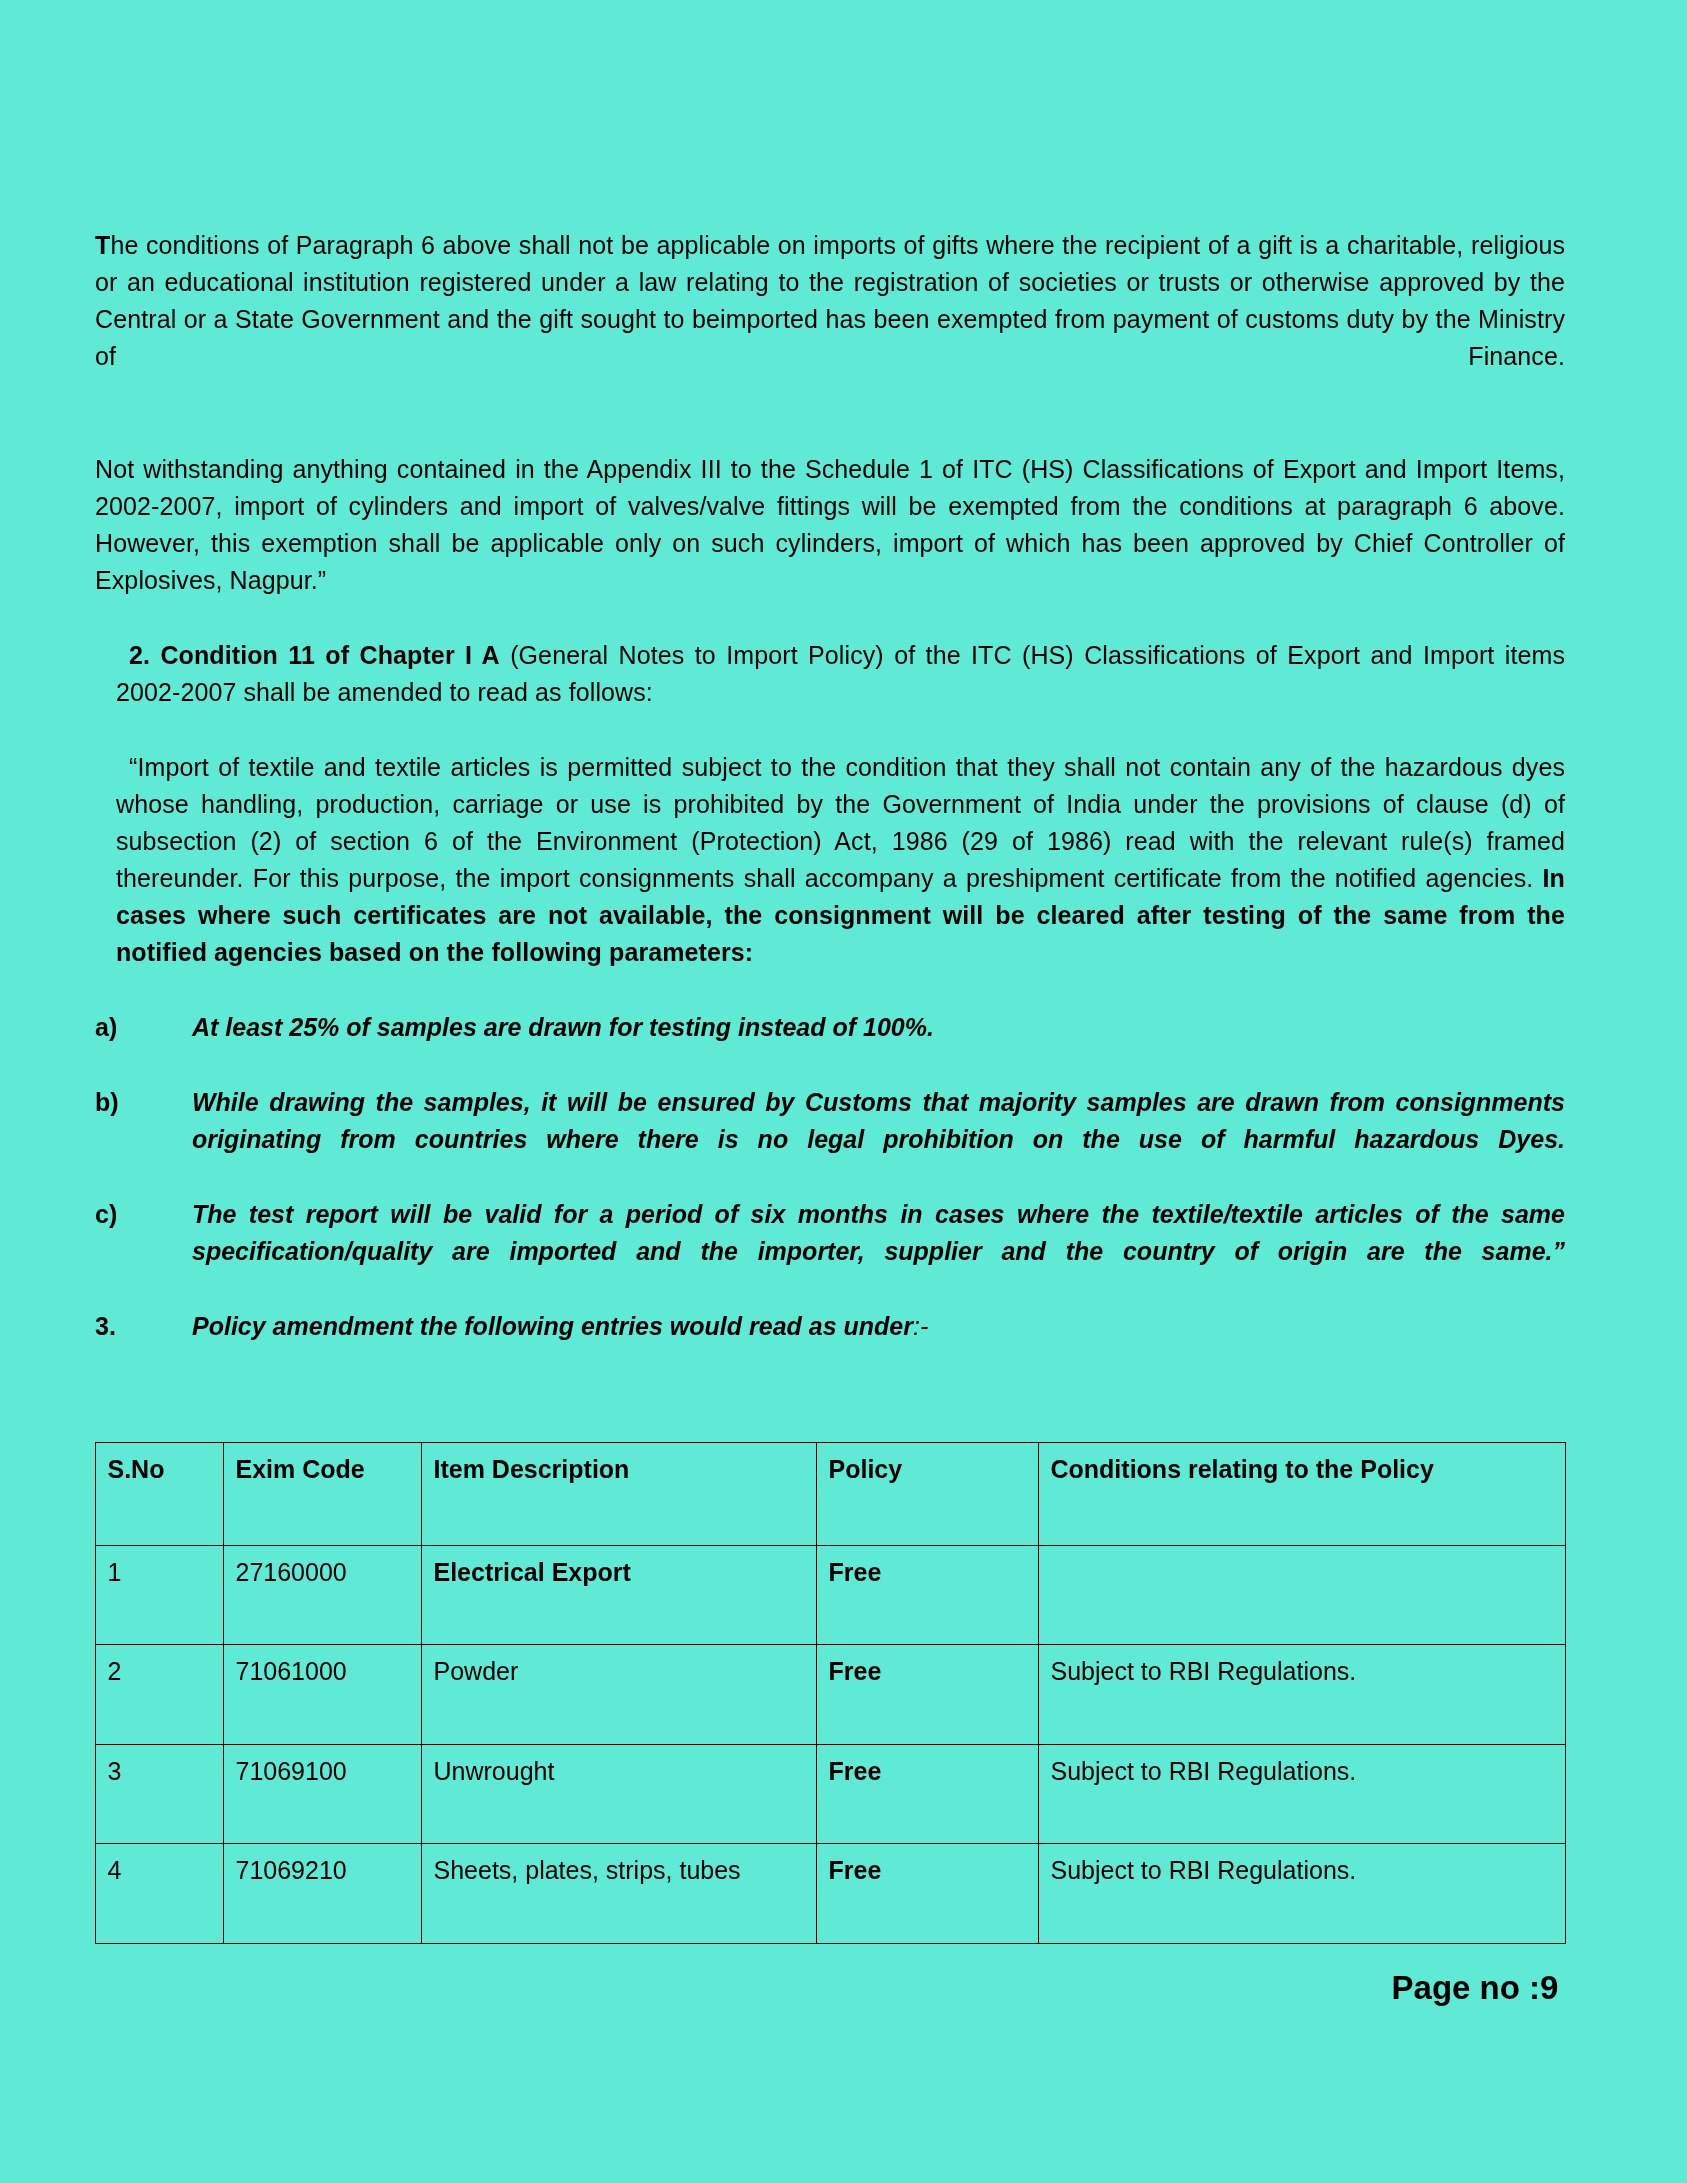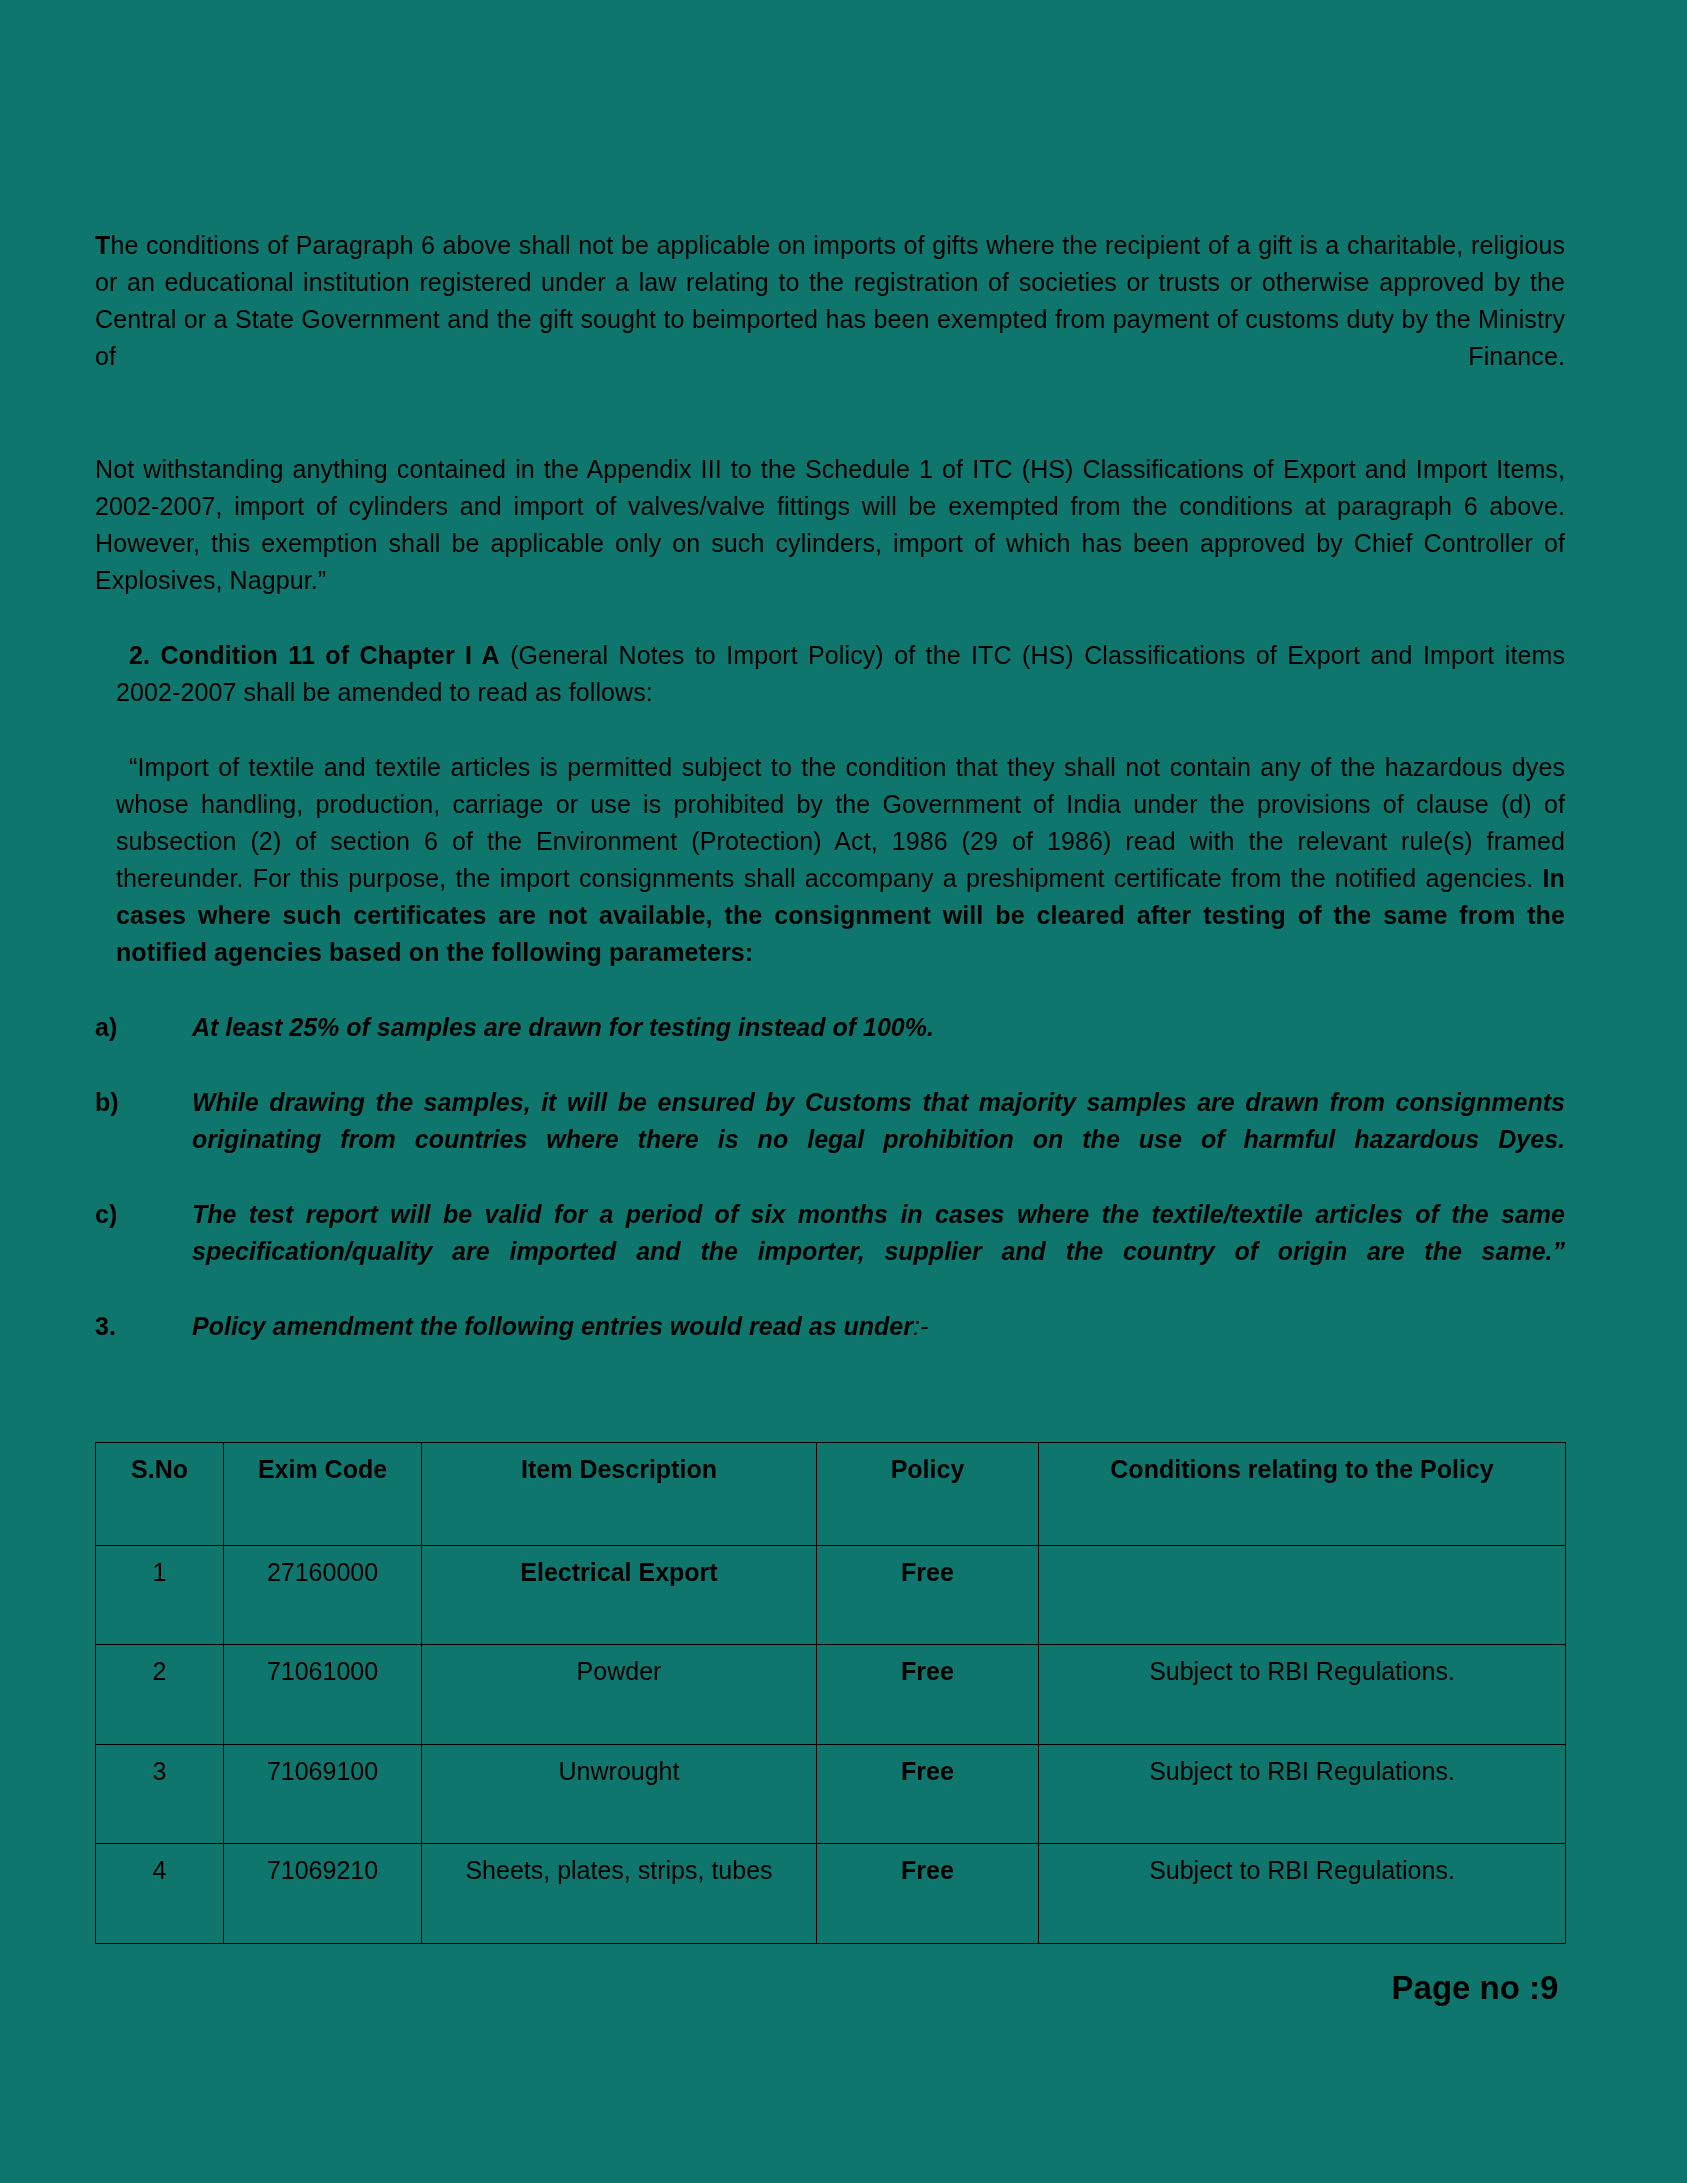--- a/index.html
+++ b/index.html
@@ -13,21 +13,21 @@
     font-family: "Liberation Sans", sans-serif;
     color: #000000;
     -webkit-font-smoothing: antialiased;
   }
   .page {
     position: relative;
     width: 1687px;
     height: 2183px;
     box-sizing: border-box;
     padding: 227px 122px 0 95px;
-    background: #0f766e;
+    background: #5eead4;
   }
   .para {
     font-size: 25px;
     line-height: 1.48;
     text-align: justify;
     text-justify: inter-word;
     margin: 0 0 0 0;
     letter-spacing: 0.1px;
   }
   .para-justify-all {
@@ -76,21 +76,21 @@
     width: 1471px;
     margin-left: 0px;
     table-layout: fixed;
   }
   table.entries td, table.entries th {
     border: 1.6px solid #000000;
     vertical-align: top;
     padding: 10px 11.5px 56px 11.5px;
     font-size: 25px;
     line-height: 1.3;
-    text-align: center;
+    text-align: left;
   }
   table.entries th {
     font-weight: bold;
     padding-bottom: 59px;
   }
   col.c-sno     { width: 128px; }
   col.c-exim    { width: 198px; }
   col.c-item    { width: 395px; }
   col.c-policy  { width: 222px; }
   col.c-cond    { width: 527px; }

